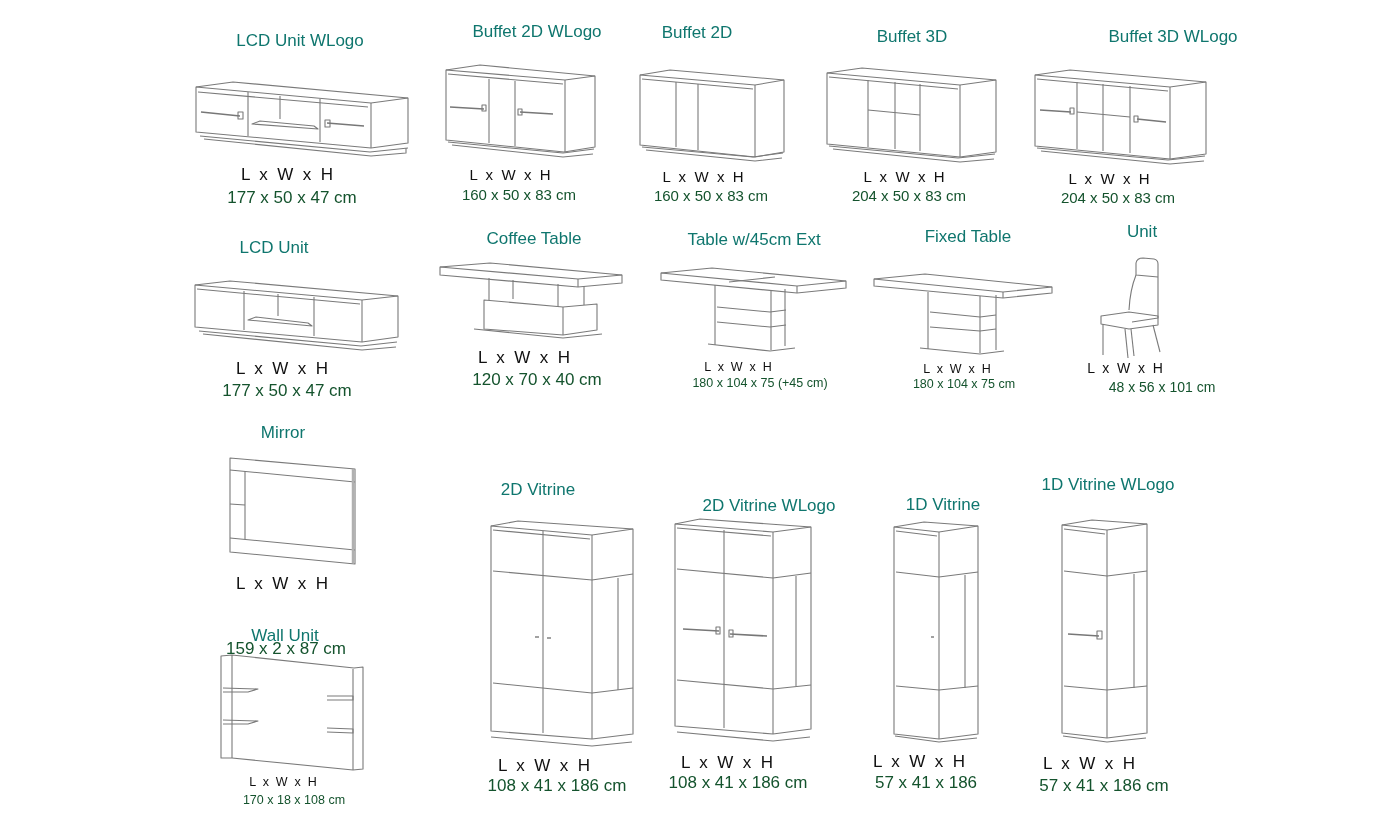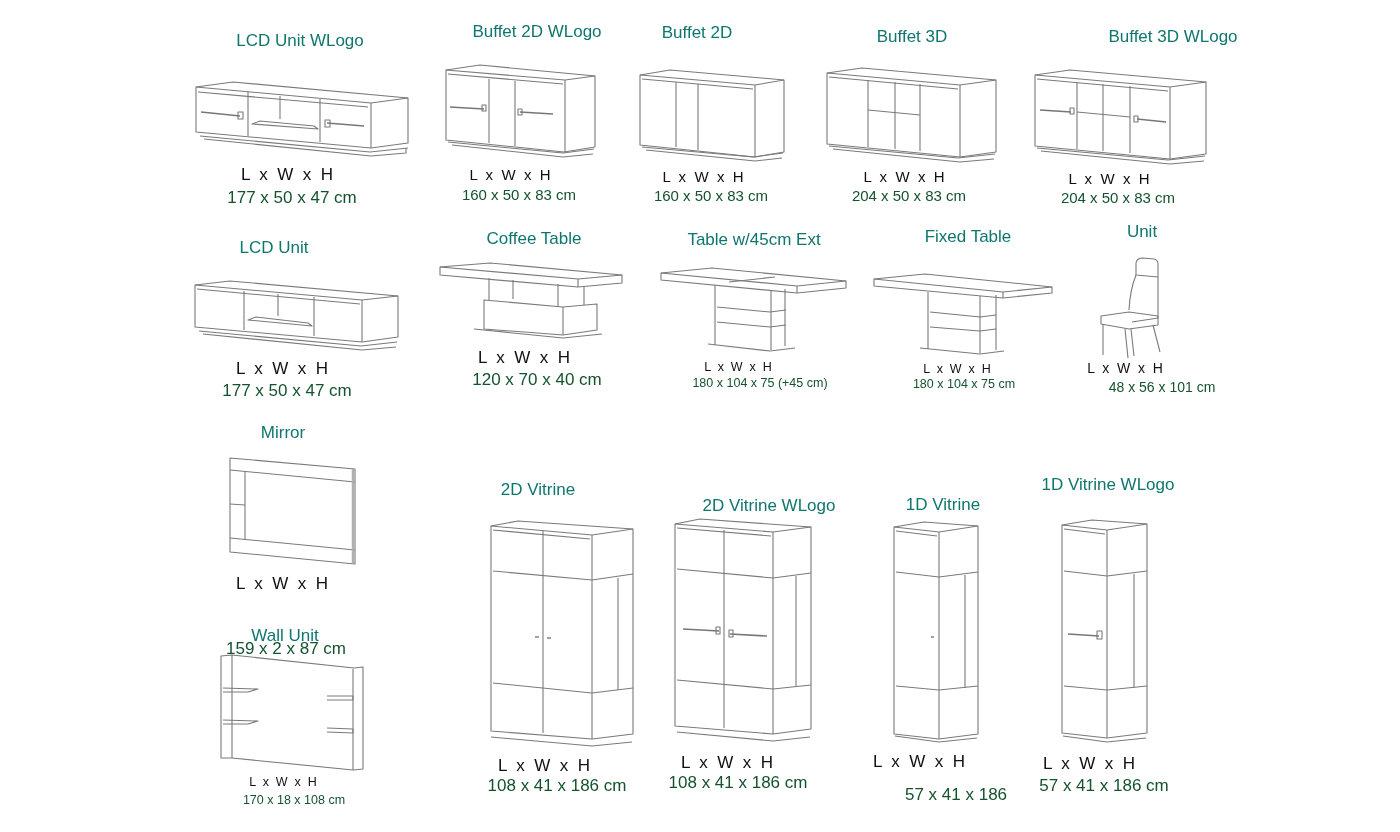--- a/index.html
+++ b/index.html
@@ -281,21 +281,21 @@
     <path d="M894 527 L939 532 L978 526"></path>
       <path d="M939 532 L939 739"></path>
     <path d="M896 531 L937 536"></path>
     <path d="M896 572 L939 577 L978 572"></path>
     <path d="M896 686 L939 690 L978 686"></path>
     <path d="M965 575 L965 688"></path>
     <path d="M895 736 L939 742 L977 738"></path>
     <path class="dk" d="M931 637 L934 637"></path>
   </svg>
   <div class="dims-h" style="left:919px;top:752px;">L  x  W  x  H</div>
-  <div class="dims-v" style="left:956px;top:773px;margin-top:12px;">57 x 41 x 186</div>
+  <div class="dims-v" style="left:926px;top:773px;">57 x 41 x 186</div>
 </div>
 
 <div class="item">
   <div class="title" style="left:1108px;top:475px;">1D Vitrine WLogo</div>
   <svg style="left:0;top:0;" width="1" height="1">
     <path d="M1062 525 L1092 520 L1147 524 L1147 733 L1107 738 L1062 733 Z"></path>
     <path d="M1062 525 L1107 530 L1147 524"></path>
       <path d="M1107 530 L1107 738"></path>
     <path d="M1064 529 L1105 534"></path>
     <path d="M1064 571 L1107 576 L1147 571"></path>

